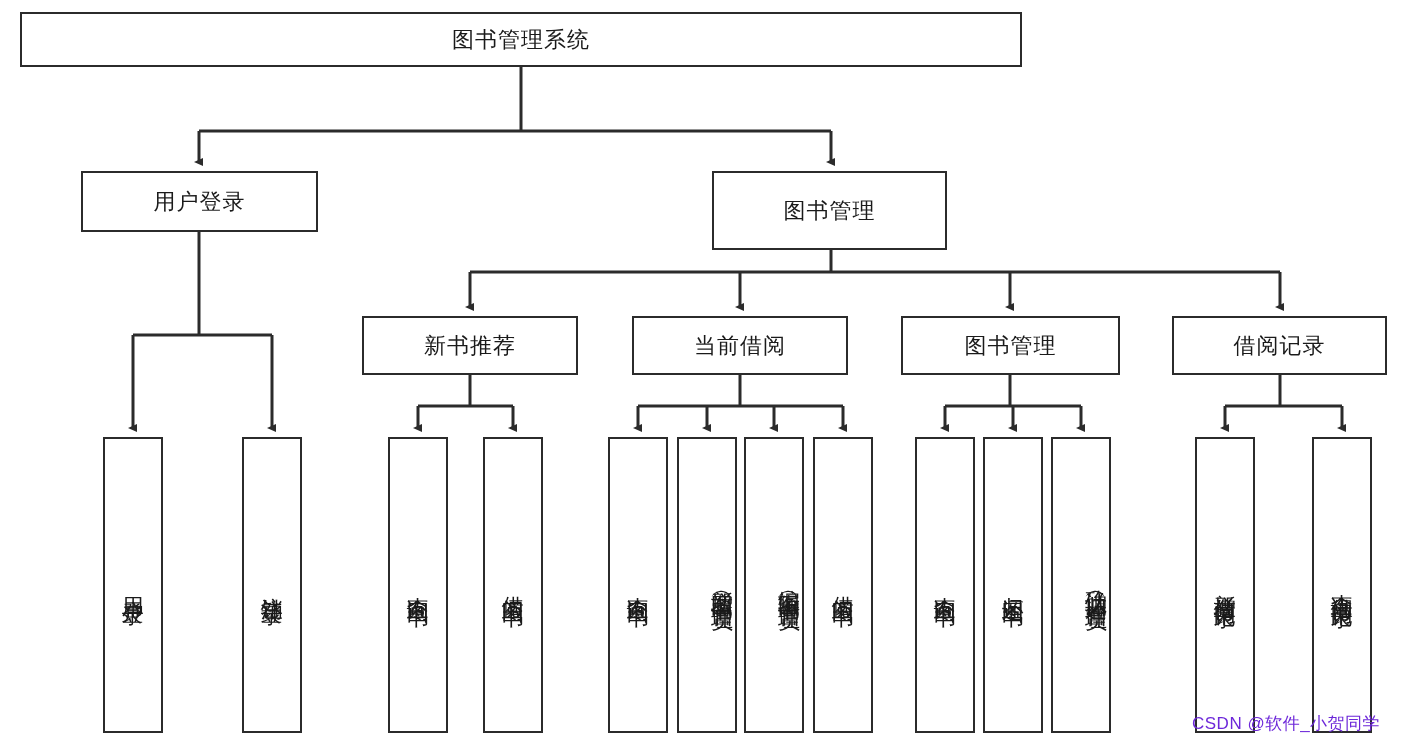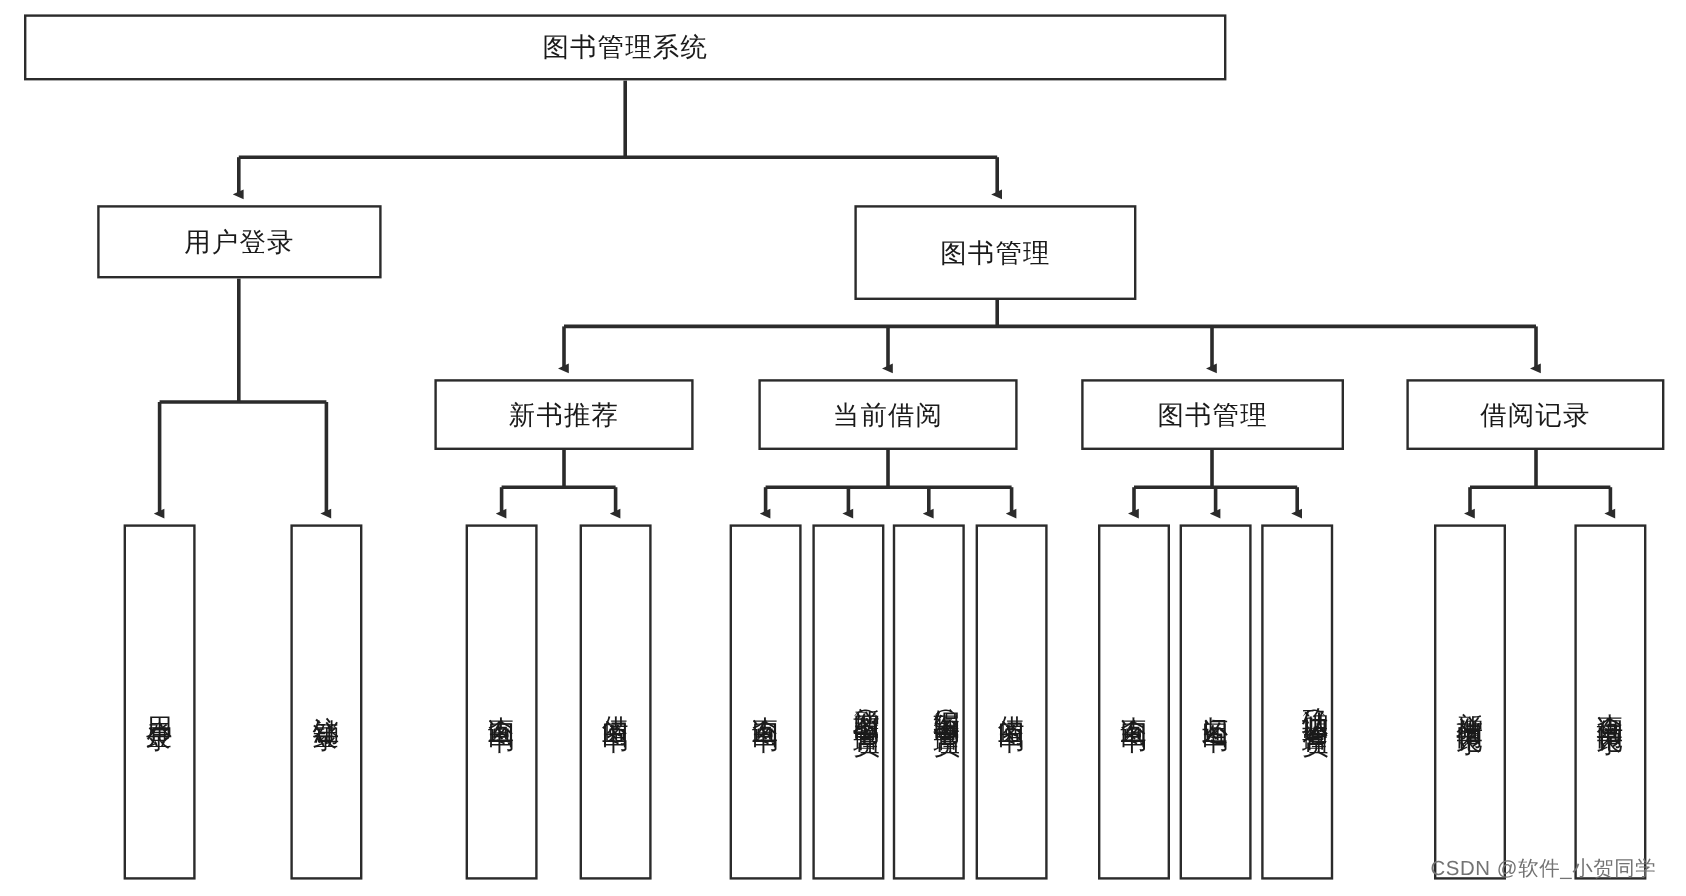--- a/index.html
+++ b/index.html
@@ -54,21 +54,21 @@
   }
   .node-label {
     white-space: nowrap;
     line-height: 1.15;
   }
   .watermark {
     position: absolute;
     left: 1192px;
     top: 712px;
     font-size: 17px;
-    color: #737373;
+    color: #6d28d9;
     white-space: nowrap;
     letter-spacing: 0.5px;
   }
 </style>
 </head>
 <body>
 
 <div id="diagram-root">
 
   <svg class="edges" viewBox="0 0 1405 747" xmlns="http://www.w3.org/2000/svg">

